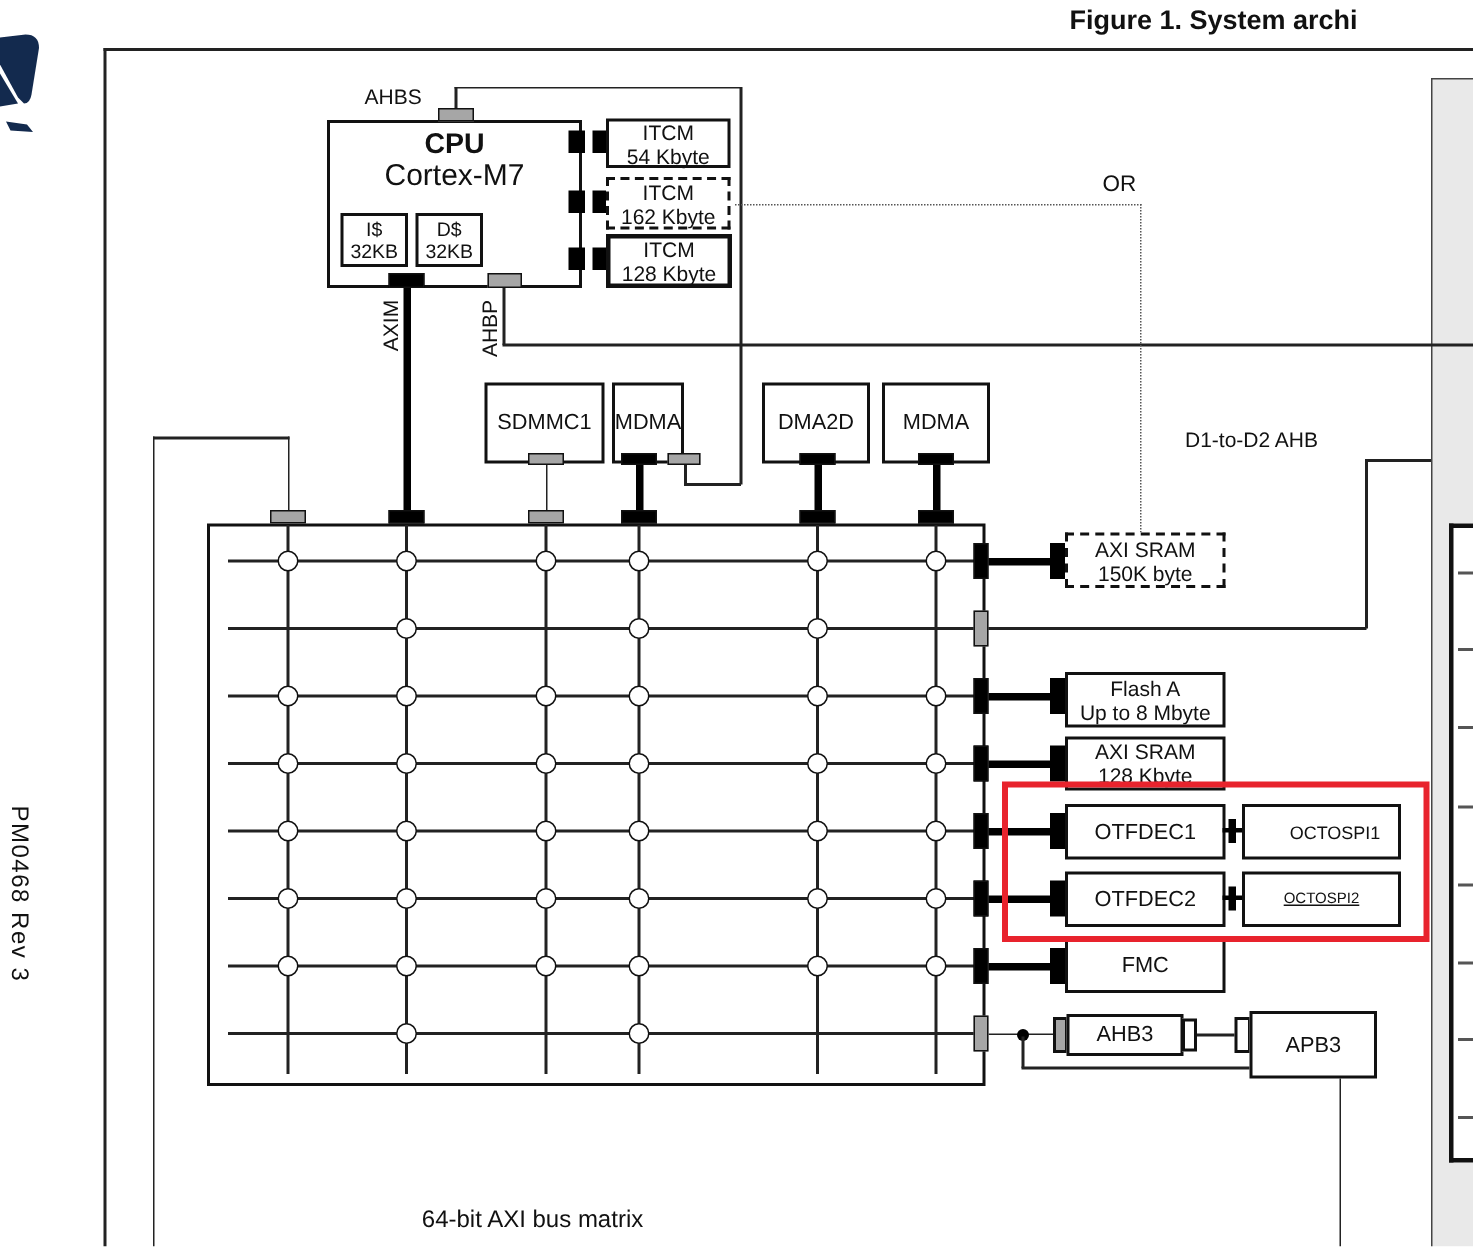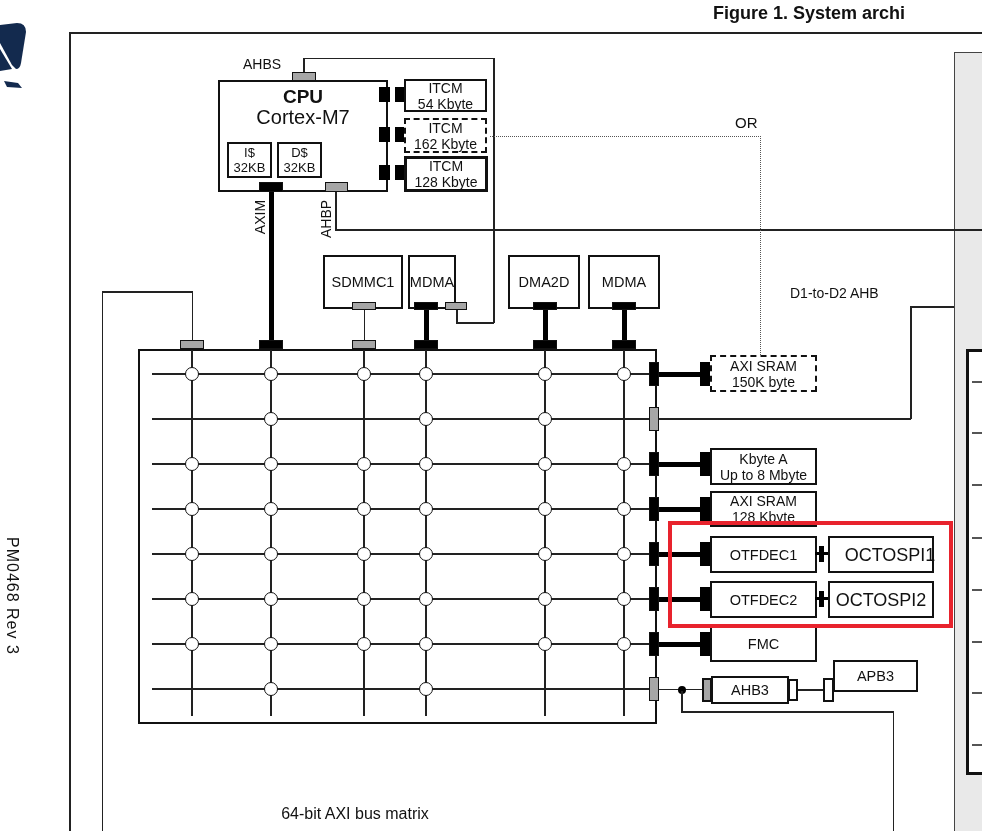--- a/index.html
+++ b/index.html
@@ -230,39 +230,39 @@
     <div class="hl thk" style="left: 659px; top: 641.5px; width: 41px; height: 5px;"></div>
     <div class="abs pblack" style="left: 700px; top: 632px; width: 10px; height: 24px;"></div>
     <div class="portrect pgray" style="left: 649px; top: 677px; width: 10px; height: 24px;"></div>
   </div>
 
 <div class="box dashed" style="left:710px;top:355px;width:107px;height:37px;">
   <div>AXI SRAM</div>
   <div>150K byte</div>
 </div>
 <div class="box" style="left:710px;top:448px;width:107px;height:37px;">
-  <div>Kbyte A</div>
+  <div>Flash A</div>
   <div>Up to 8 Mbyte</div>
 </div>
 <div class="box" style="left:710px;top:491px;width:107px;height:36px;">
   <div>AXI SRAM</div>
   <div>128 Kbyte</div>
 </div>
 <div class="box" style="left:710px;top:536px;width:107px;height:37px;font-size:14.5px;text-align:right;">OTFDEC1</div>
-<div class="box" style="left:828px;top:536px;width:106px;height:37px;font-size:18px;padding-left:18px;">OCTOSPI1</div>
+<div class="box" style="left:828px;top:536px;width:106px;height:37px;font-size:12px;padding-left:18px;">OCTOSPI1</div>
 <div class="box" style="left:710px;top:581px;width:107px;height:37px;font-size:14.5px;">OTFDEC2</div>
-<div class="box" style="left:828px;top:581px;width:106px;height:37px;font-size:18px;">OCTOSPI2</div>
+<div class="box" style="left:828px;top:581px;width:106px;height:37px;font-size:10px;text-decoration:underline;">OCTOSPI2</div>
 <div class="box" style="left:710px;top:625px;width:107px;height:37px;font-size:14.5px;">FMC</div>
 
 <div class="hl thk" style="left:815px;top:552px;width:13px;height:3px;"></div>
 <div class="abs pblack" style="left:818.5px;top:546px;width:5px;height:16px;"></div>
 <div class="hl thk" style="left:815px;top:597px;width:13px;height:3px;"></div>
 <div class="abs pblack" style="left:818.5px;top:591px;width:5px;height:16px;"></div>
 
 <div class="portrect pgray" style="left:702px;top:678px;width:10px;height:24px;border-width:2px;"></div>
 <div class="box" style="left:711px;top:676px;width:78px;height:28px;border-width:2.5px;font-size:14.5px;">AHB3</div>
 <div class="portrect" style="left:788px;top:679px;width:10px;height:22px;border-width:2px;background:#fff;"></div>
 <div class="portrect" style="left:823px;top:678px;width:11px;height:24px;border-width:2px;background:#fff;"></div>
-<div class="box" style="left:833px;top:660px;width:85px;height:32px;border-width:2.5px;font-size:14.5px;">APB3</div>
+<div class="box" style="left:833px;top:674px;width:85px;height:45px;border-width:2.5px;font-size:14.5px;">APB3</div>
 
 <div class="abs" style="left:668px;top:521px;width:285px;height:107px;border:4px solid #e8232d;"></div>
 
 <div class="lbl" style="left:270px;top:805px;width:170px;text-align:center;font-size:16px;">64-bit AXI bus matrix</div>
 
 </body></html>

